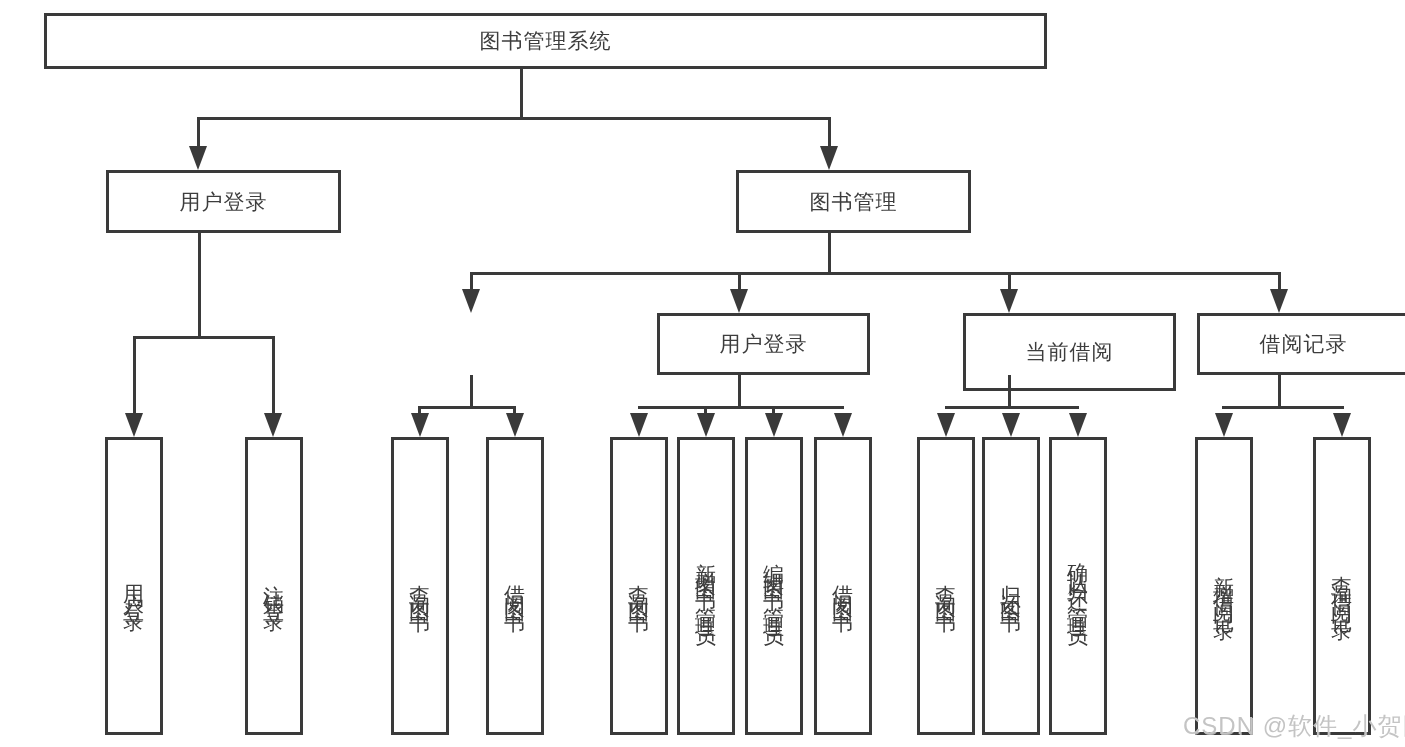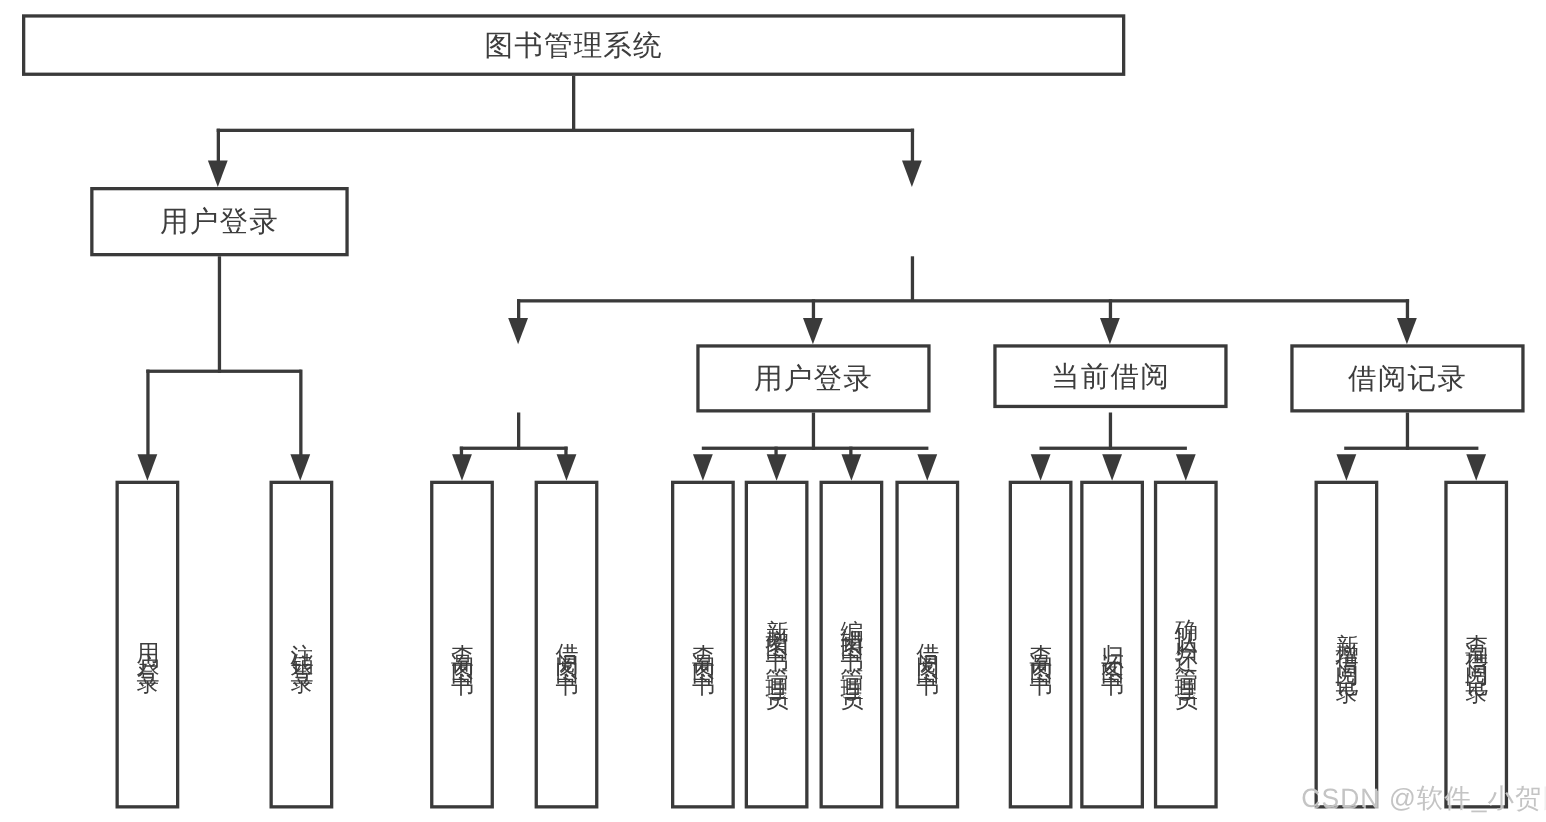--- a/index.html
+++ b/index.html
@@ -16,22 +16,23 @@
     width:1405px;height:747px;
     background:var(--bg);
     overflow:hidden;
   }
   
   .h-node{
     position:absolute;
     border:3px solid var(--line);
     background:#fff;
     display:flex;align-items:center;justify-content:center;
-    font-size:26px;letter-spacing:1px;color:var(--text);
+    font-size:21px;letter-spacing:1px;color:var(--text);
     white-space:nowrap;
+    margin-left:24px;
   }
   
   .v-node{
     position:absolute;
     width:58px;height:298px;top:437px;
     border:3px solid var(--line);
     background:#fff;
     display:flex;align-items:center;justify-content:center;
   }
   .v-node span{
@@ -75,20 +76,23 @@
   <div class="vline" style="left:520px;top:69px;height:49px"></div>
   <div class="hline" style="left:197px;top:117px;width:634px"></div>
   <div class="vline" style="left:197px;top:117px;height:32px"></div>
   <div class="vline" style="left:828px;top:117px;height:32px"></div>
   <div class="arrow" style="left:189px;top:146px"></div>
   <div class="arrow" style="left:820px;top:146px"></div>
 
   <div class="h-node" style="left:82px;top:170px;width:235px;height:63px">
     <span>用户登录</span>
   </div>
+  <div class="h-node" style="left:712px;top:170px;width:235px;height:63px">
+    <span>图书管理</span>
+  </div>
 
   <div class="vline" style="left:198px;top:233px;height:106px"></div>
   <div class="hline" style="left:133px;top:336px;width:141px"></div>
   <div class="vline" style="left:133px;top:336px;height:80px"></div>
   <div class="vline" style="left:272px;top:336px;height:80px"></div>
   <div class="arrow" style="left:125px;top:413px"></div>
   <div class="arrow" style="left:264px;top:413px"></div>
 
   <div class="vline" style="left:828px;top:233px;height:41px"></div>
   <div class="hline" style="left:470px;top:272px;width:811px"></div>
@@ -97,21 +101,21 @@
   <div class="vline" style="left:1008px;top:272px;height:20px"></div>
   <div class="vline" style="left:1278px;top:272px;height:20px"></div>
   <div class="arrow" style="left:462px;top:289px"></div>
   <div class="arrow" style="left:730px;top:289px"></div>
   <div class="arrow" style="left:1000px;top:289px"></div>
   <div class="arrow" style="left:1270px;top:289px"></div>
 
   <div class="h-node" style="left:633px;top:313px;width:213px;height:62px">
     <span>用户登录</span>
   </div>
-  <div class="h-node" style="left:903px;top:313px;width:213px;height:58px">
+  <div class="h-node" style="left:939px;top:313px;width:213px;height:78px">
     <span>当前借阅</span>
   </div>
   <div class="h-node" style="left:1173px;top:313px;width:213px;height:62px">
     <span>借阅记录</span>
   </div>
 
   <div class="vline" style="left:470px;top:375px;height:34px"></div>
   <div class="hline" style="left:418px;top:406px;width:98px"></div>
   <div class="vline" style="left:418px;top:406px;height:10px"></div>
   <div class="vline" style="left:513px;top:406px;height:10px"></div>

